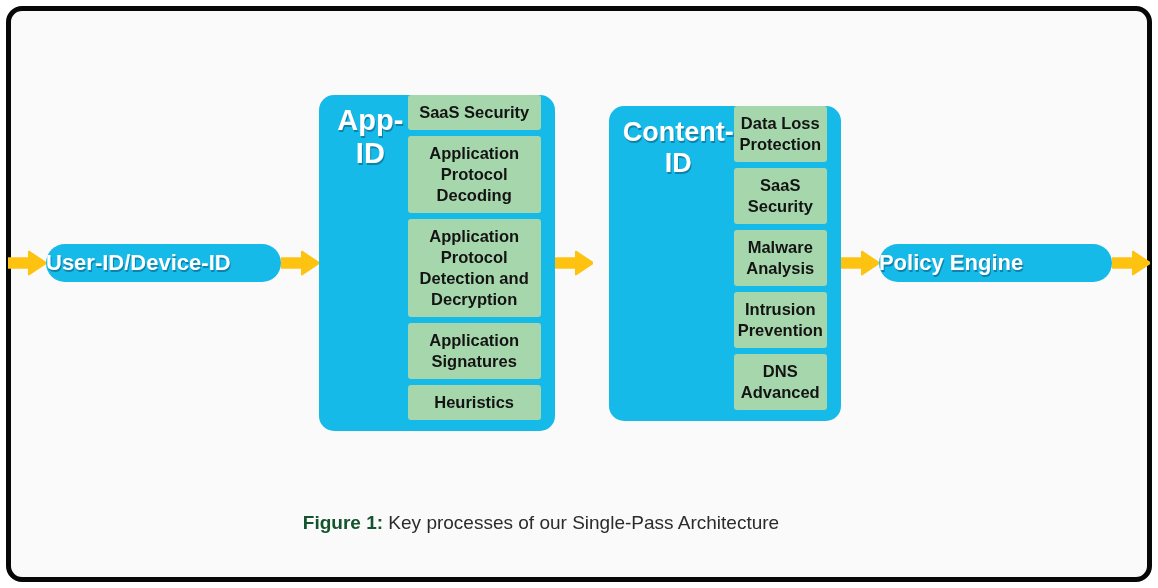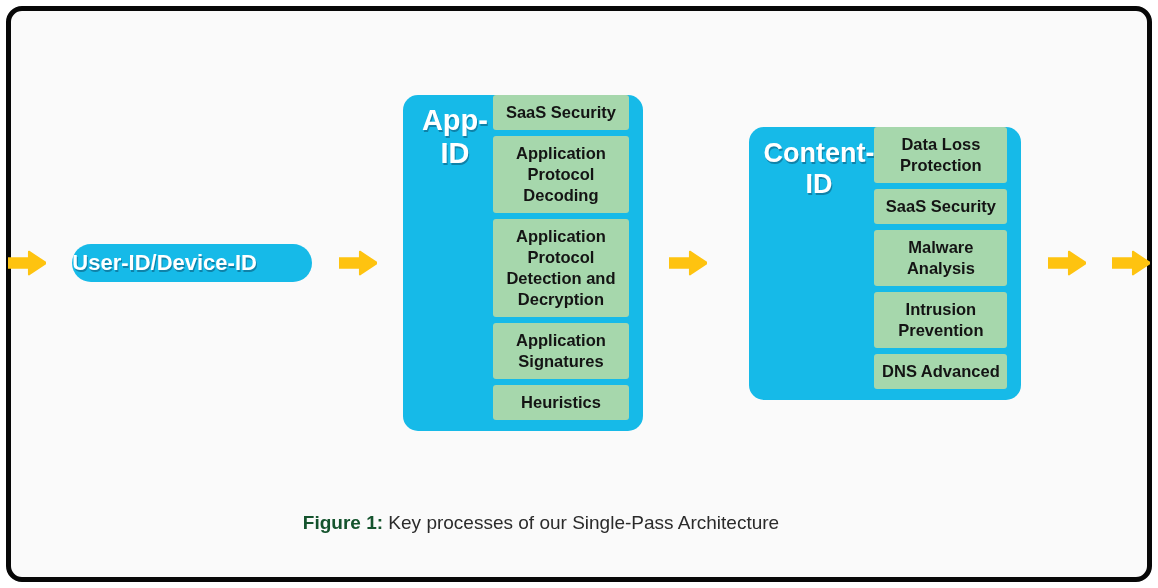--- a/index.html
+++ b/index.html
@@ -31,21 +31,21 @@
   }
   .pill.start{width:240px;}
   .pill.end{width:238px;}
   .group{
     background:#16BAE8;border-radius:15px;
     box-sizing:border-box;
     padding:0 14px 11px 14px;
     display:flex;flex-direction:row;
   }
   .group.app{width:240px;}
-  .group.content{width:272px;margin-left:16px;}
+  .group.content{width:236px;margin-left:16px;}
   .group-title{
     text-align:center;color:#ffffff;font-weight:bold;
     text-shadow:1px 2px 0 rgba(7,74,106,.5);
   }
   .group.app .group-title{font-size:29px;padding:9px 0 8px;}
   .group.content .group-title{font-size:27px;padding:11px 0 9px;}
   .items{display:flex;flex-direction:column;gap:6px;}
   .item{
     background:#A6D7AC;border-radius:3px;
     display:flex;align-items:center;justify-content:center;
@@ -107,20 +107,23 @@
       <div class="item">Malware Analysis</div>
       <div class="item">Intrusion Prevention</div>
       <div class="item">DNS Advanced</div>
     </div>
   </div>
 
   <svg class="arrow" viewBox="0 0 40 30">
     <path d="M0 10 H22 V3 L40 15 L22 27 V20 H0 Z" fill="#FEC310" stroke="#FEC310" stroke-width="2" stroke-linejoin="round"></path>
   </svg>
 
+  <div class="pill end">
+    <span>Policy Engine</span>
+  </div>
 
   <svg class="arrow" viewBox="0 0 40 30">
     <path d="M0 10 H22 V3 L40 15 L22 27 V20 H0 Z" fill="#FEC310" stroke="#FEC310" stroke-width="2" stroke-linejoin="round"></path>
   </svg>
 
 </div>
 
 <div class="caption">
   <span class="label">Figure 1:</span><span> Key processes of our Single-Pass Architecture</span>
 </div>

